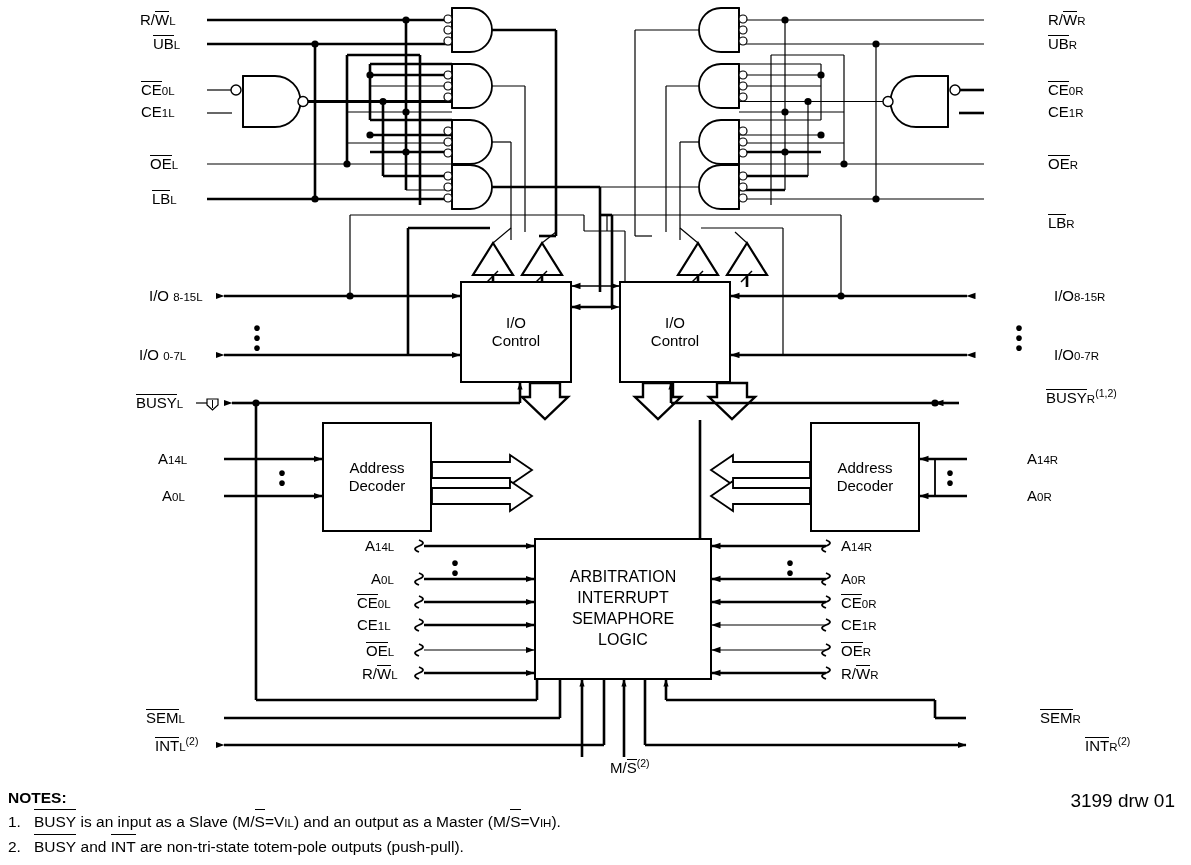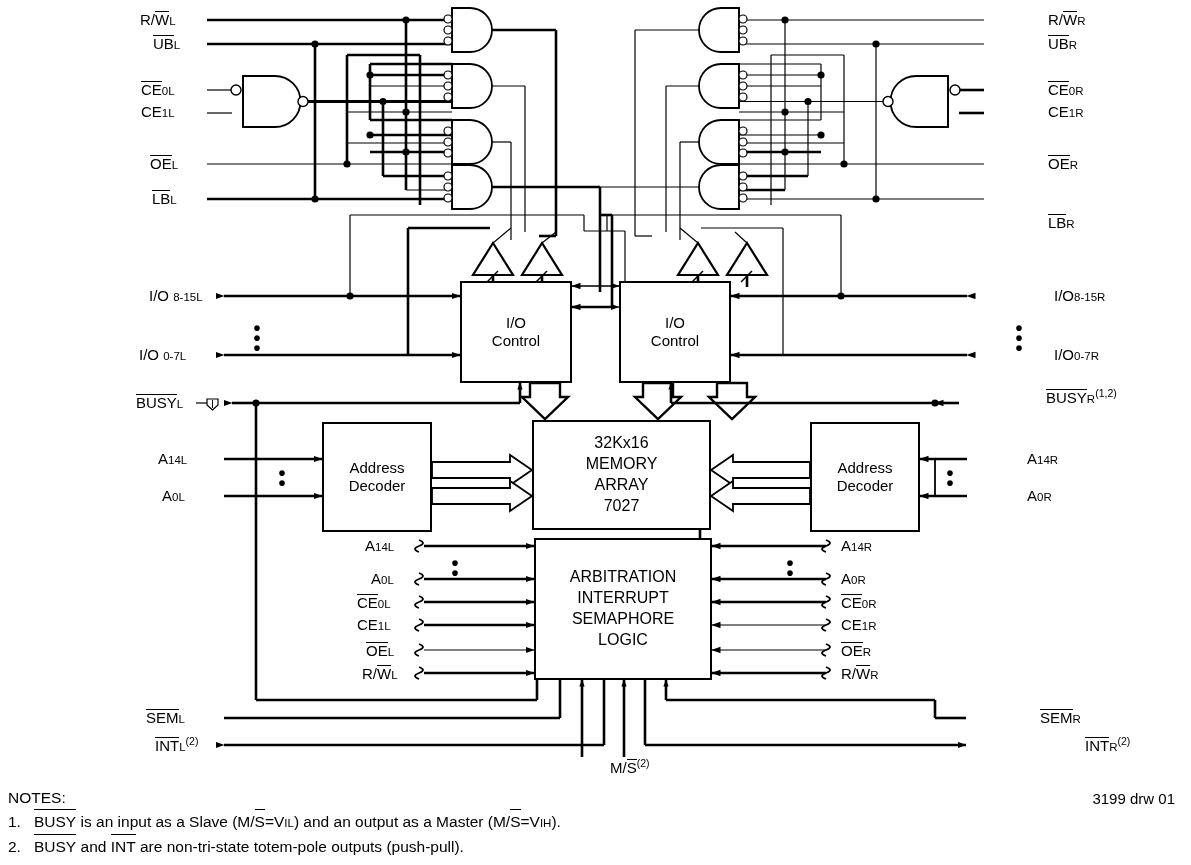--- a/index.html
+++ b/index.html
@@ -9,21 +9,21 @@
   .lbl{position:absolute;font-family:"Liberation Sans",sans-serif;font-size:15px;color:#000;white-space:nowrap;line-height:1;}
   .ovl{border-top:1.6px solid #000;display:inline-block;padding-top:0px;}
   .sub{font-size:11.5px;}
   .sup{font-size:10.5px;vertical-align:super;}
   .blk{position:absolute;box-sizing:border-box;border:2.6px solid #000;background:#fff;
        display:flex;flex-direction:column;align-items:center;justify-content:center;
        font-size:15px;text-align:center;line-height:1.22;}
   .blkbig{font-size:16px;line-height:1.3;}
   .notes{position:absolute;left:8px;top:786px;font-size:15.5px;line-height:1.5;}
   .nrow{display:block;white-space:nowrap;}
-  .drw{position:absolute;right:16px;top:790px;font-size:15px;}
+  .drw{position:absolute;right:16px;top:790px;font-size:19px;}
   .dots{position:absolute;font-size:20px;font-weight:bold;line-height:0.5;letter-spacing:0;text-align:center;}
 </style>
 </head>
 <body>
 
 <div id="stage">
 
 <svg width="1191" height="865">
   <defs>
     <marker id="ar" markerWidth="9" markerHeight="9" refX="8.5" refY="3.2" orient="auto" markerUnits="userSpaceOnUse">
@@ -366,26 +366,20 @@
 <div class="blk" style="left:322px;top:422px;width:110px;height:110px;">
   <span>Address</span>
   <span>Decoder</span>
 </div>
 
 <div class="blk" style="left:810px;top:422px;width:110px;height:110px;">
   <span>Address</span>
   <span>Decoder</span>
 </div>
 
-<div class="blk blkbig" style="left:532px;top:420px;width:179px;height:110px;">
-  <span>32Kx16</span>
-  <span>MEMORY</span>
-  <span>ARRAY</span>
-  <span>7027</span>
-</div>
 
 <div class="blk blkbig" style="left:534px;top:538px;width:178px;height:142px;">
   <span>ARBITRATION</span>
   <span>INTERRUPT</span>
   <span>SEMAPHORE</span>
   <span>LOGIC</span>
 </div>
 
 <div class="lbl" style="left:140px;top:11px;">
   <span>R/</span><span class="ovl">W</span><span class="sub">L</span>
@@ -510,21 +504,21 @@
 </div>
 
 <div class="dots" style="left:247px;top:323px;width:20px;">•<br>•<br>•</div>
 <div class="dots" style="left:1009px;top:323px;width:20px;">•<br>•<br>•</div>
 <div class="dots" style="left:272px;top:468px;width:20px;">•<br>•</div>
 <div class="dots" style="left:940px;top:468px;width:20px;">•<br>•</div>
 <div class="dots" style="left:445px;top:558px;width:20px;">•<br>•</div>
 <div class="dots" style="left:780px;top:558px;width:20px;">•<br>•</div>
 
 <div class="notes">
-  <div style="font-weight:normal;">NOTES:</div>
+  <div style="font-weight:bold;">NOTES:</div>
   <div class="nrow">
     <span style="display:inline-block;width:26px;">1.</span><span id="note1seg"><span class="ovl">BUSY</span><span> is an input as a Slave (M/</span><span class="ovl">S</span><span>=</span><span>V</span><span class="sub">IL</span><span>) and an output as a Master (M/</span><span class="ovl">S</span><span>=</span><span>V</span><span class="sub">IH</span><span>).</span></span>
   </div>
   <div class="nrow">
     <span style="display:inline-block;width:26px;">2.</span><span id="note2seg"><span class="ovl">BUSY</span><span> and </span><span class="ovl">INT</span><span> are non-tri-state totem-pole outputs (push-pull).</span></span>
   </div>
 </div>
 
 <div class="drw">3199 drw 01</div>
 

